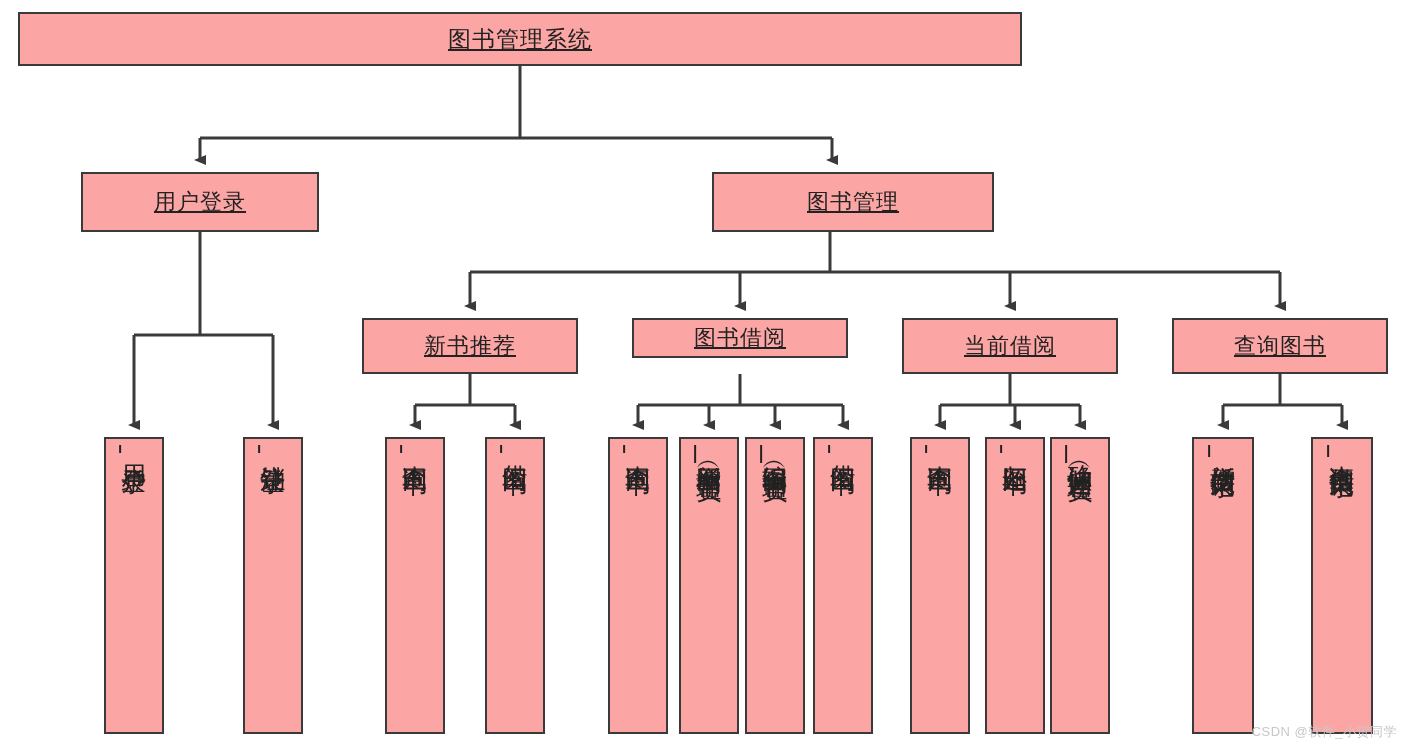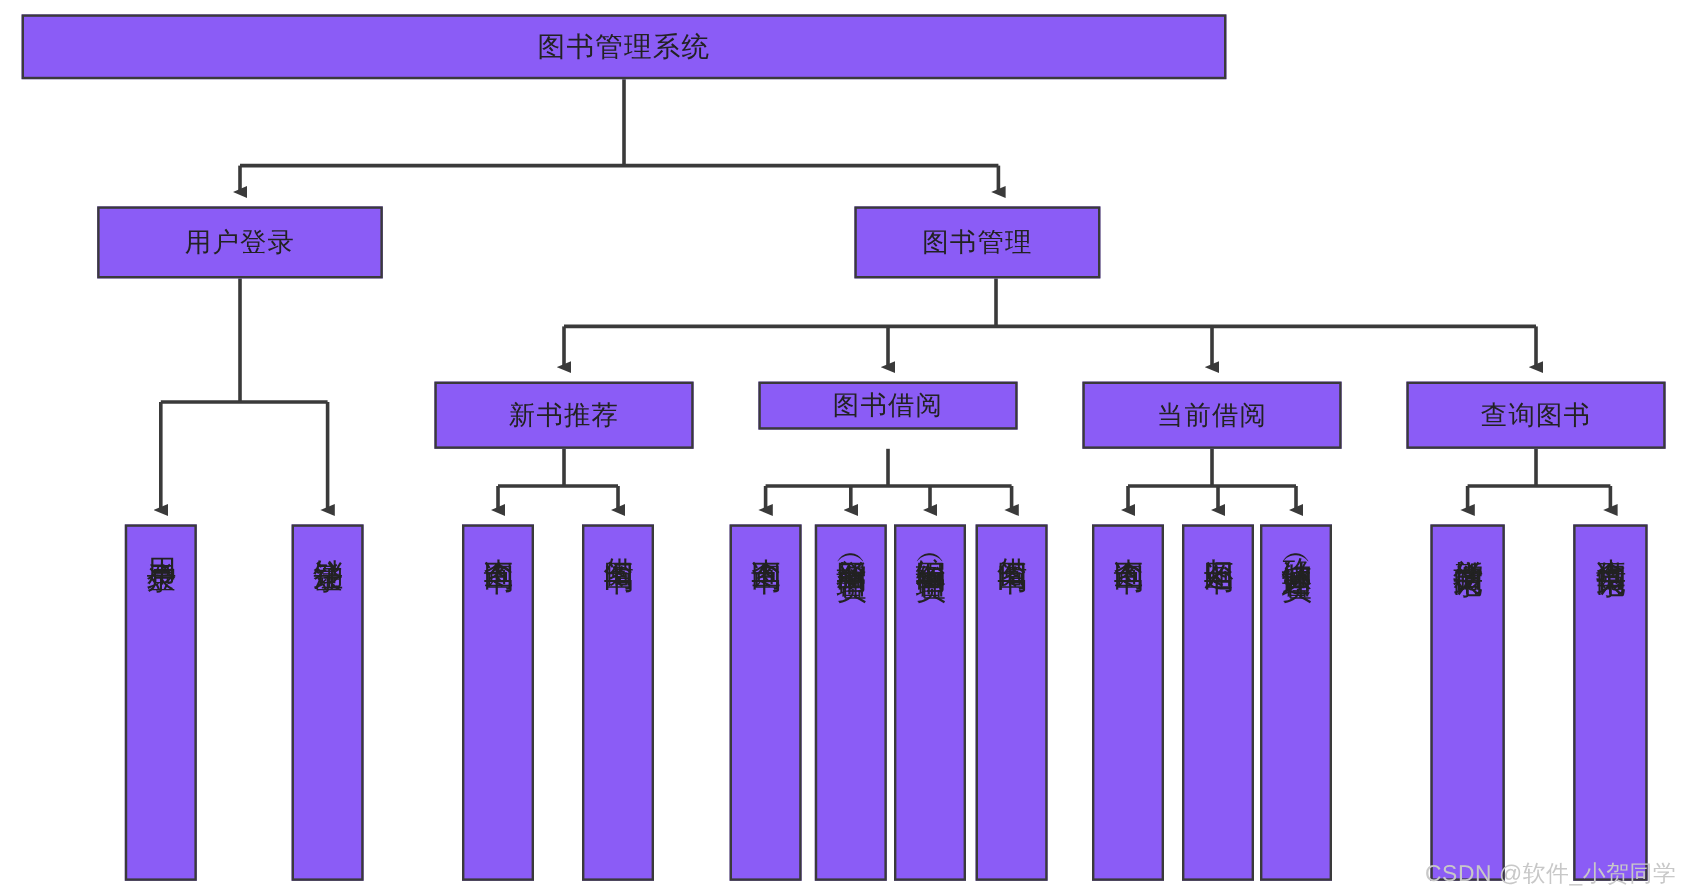--- a/index.html
+++ b/index.html
@@ -19,27 +19,28 @@
     position: absolute;
     left: 0;
     top: 0;
     width: 1405px;
     height: 747px;
     pointer-events: none;
   }
   .node {
     position: absolute;
     box-sizing: border-box;
-    background: #8b5cf6;
+    background: #fca5a5;
     border: 2px solid #3a3a3a;
     display: flex;
     align-items: center;
     justify-content: center;
     color: #222222;
     text-align: left;
+    text-decoration: underline;
   }
   .node .label {
     display: block;
     line-height: 1.25;
   }
   
   .node.h .label {
     font-size: 22px;
     letter-spacing: 1px;
     white-space: nowrap;
@@ -58,21 +59,21 @@
     text-orientation: upright;
     font-size: 25px;
     line-height: 1.05;
     letter-spacing: 2px;
     white-space: nowrap;
   }
   .watermark {
     position: absolute;
     right: 8px;
     bottom: 6px;
-    font-size: 19px;
+    font-size: 13px;
     color: #c8c8c8;
     white-space: nowrap;
     letter-spacing: 0.5px;
   }
 </style>
 </head>
 <body>
 
 <div id="canvas">
 
@@ -126,21 +127,21 @@
     </g>
   </svg>
 
   <div class="node h root" style="left:18px; top:12px; width:1004px; height:54px;">
     <span class="label">图书管理系统</span>
   </div>
 
   <div class="node h" style="left:81px; top:172px; width:238px; height:60px;">
     <span class="label">用户登录</span>
   </div>
-  <div class="node h" style="left:712px; top:172px; width:205px; height:60px;">
+  <div class="node h" style="left:712px; top:172px; width:282px; height:60px;">
     <span class="label">图书管理</span>
   </div>
 
   <div class="node h" style="left:362px; top:318px; width:216px; height:56px;">
     <span class="label">新书推荐</span>
   </div>
   <div class="node h" style="left:632px; top:318px; width:216px; height:40px;">
     <span class="label">图书借阅</span>
   </div>
   <div class="node h" style="left:902px; top:318px; width:216px; height:56px;">

